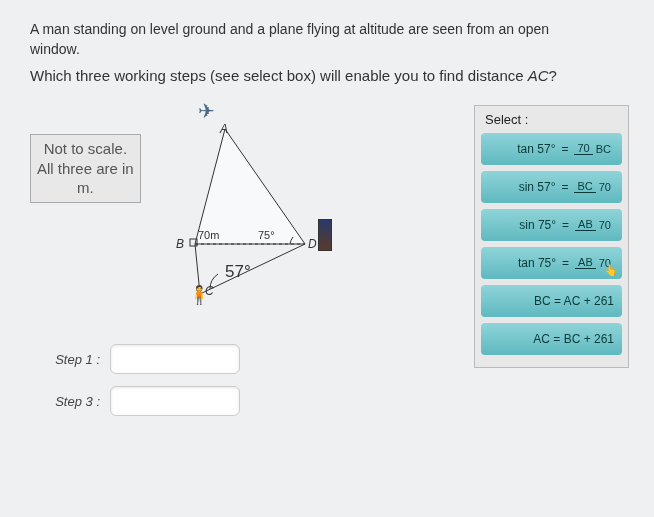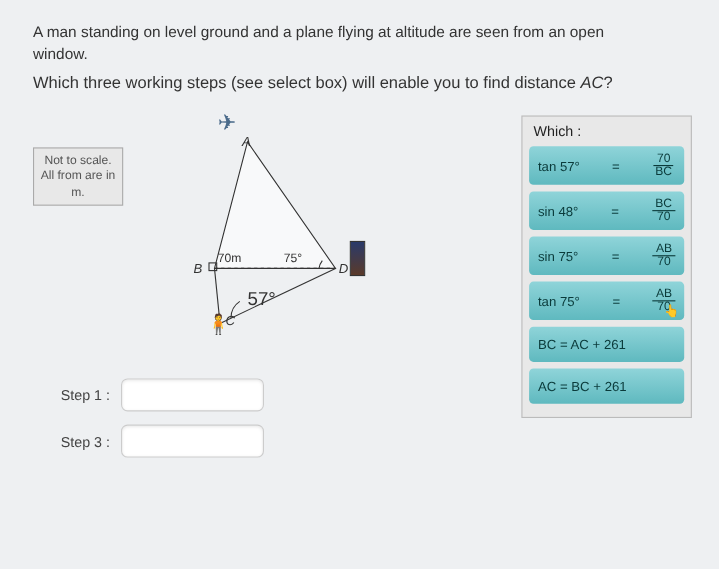--- a/index.html
+++ b/index.html
@@ -15,41 +15,41 @@
   .question-text { font-size: 14px; line-height: 1.4; margin-bottom: 8px; }
   .question-sub { font-size: 15px; margin-bottom: 10px; }
   .italic { font-style: italic; text-align: right; }
   .main-area { display: flex; }
   .left-col { width: 370px; position: relative; }
   .note-box {
     position: absolute;
     top: 40px; left: 0;
     background: #e8e8e8;
     border: 1px solid #aaa;
-    font-size: 11px;
+    font-size: 15px;
     text-align: center;
     padding: 4px 6px;
     line-height: 1.3;
     color: #555;
   }
   .diagram { position: relative; width: 370px; height: 230px; margin-bottom: 20px; }
   .plane { position:absolute; top:5px; left:168px; font-size:20px; color:#4a6a8a;}
   .labelA { position:absolute; top:28px; left:190px; font-size:12px; font-style:italic;}
   .labelB { position:absolute; top:143px; left:146px; font-size:12px; font-style:italic;}
   .labelC { position:absolute; top:190px; left:175px; font-size:12px; font-style:italic;}
   .labelD { position:absolute; top:143px; left:278px; font-size:12px; font-style:italic;}
   .label70m { position:absolute; top:135px; left:168px; font-size:11px;}
   .label75 { position:absolute; top:135px; left:228px; font-size:11px;}
   .label57 { position:absolute; top:168px; left:195px; font-size:17px;}
   .man { position:absolute; top:190px; left:158px; font-size:18px;}
   .building { position:absolute; top:125px; left:288px; width:14px; height:32px; background:linear-gradient(#2a3a6a,#5a3a2a); border:1px solid #333;}
   svg.tri { position:absolute; top:0; left:0; }
   .steps { margin-top: 10px; }
   .step-row { display:flex; align-items:center; margin-bottom:12px; }
-  .step-label { width:70px; text-align:right; font-size:13px; color:#444; margin-right:10px;}
+  .step-label { width:70px; text-align:right; font-size:13px; color:#444; margin-right:10px;font-style:italic;}
   .step-box {
     width: 130px; height: 30px;
     background: #fff;
     border: 1px solid #ccc;
     border-radius: 6px;
     box-shadow: inset 0 1px 3px rgba(0,0,0,0.1);
   }
   .select-panel {
     position:absolute; right:25px; top:105px;
     width: 155px;
@@ -60,47 +60,47 @@
   .select-title { font-size:13px; margin-bottom:6px; padding-left:4px; color:#222;}
   .opt {
     background: linear-gradient(#8fd4d9,#5fb9bf);
     border-radius:4px;
     margin-bottom:6px;
     padding: 6px 8px;
     font-size:12px;
     color:#0a3a3a;
     display:flex;
     align-items:center;
-    justify-content:space-between;
+    justify-content:flex-end;
     gap:6px;
     cursor:grab;
     min-height:32px;
     position:relative;
   }
-  .frac { display:inline-flex; flex-direction:column; align-items:center; font-size:11px; line-height:1;}
+  .frac { display:inline-flex; flex-direction:row; align-items:center; font-size:11px; line-height:1;}
   .frac .num { border-bottom:1px solid #0a3a3a; padding:0 3px;}
   .frac .den { padding:0 3px;}
   .hand { position:absolute; right:4px; bottom:2px; font-size:11px; color:#c77a3a;}
 </style>
 </head>
 <body>
 
 <div class="question-text">
   <span>A man standing on level ground and a plane flying at altitude are seen from an open</span><br>
   <span>window.</span>
 </div>
 <div class="question-sub">
   <span>Which three working steps (see select box) will enable you to find distance </span><span class="italic">AC</span><span>?</span>
 </div>
 
 <div class="main-area">
   <div class="left-col">
     <div class="note-box">
       <div>Not to scale.</div>
-      <div>All from are in</div>
+      <div>All three are in</div>
       <div>m.</div>
     </div>
 
     <div class="diagram">
       <svg class="tri" width="370" height="230">
         <polygon points="195,35 165,150 275,150" fill="rgba(255,255,255,0.6)" stroke="#333" stroke-width="1"></polygon>
         <line x1="165" y1="150" x2="170" y2="200" stroke="#333" stroke-width="1"></line>
         <line x1="170" y1="200" x2="275" y2="150" stroke="#333" stroke-width="1"></line>
         <line x1="165" y1="150" x2="275" y2="150" stroke="#333" stroke-width="1" stroke-dasharray="3,3"></line>
         <rect x="160" y="145" width="7" height="7" fill="none" stroke="#333" stroke-width="1"></rect>
@@ -126,33 +126,33 @@
       </div>
       <div class="step-row">
         <div class="step-label">Step 3 :</div>
         <div class="step-box"></div>
       </div>
     </div>
   </div>
 </div>
 
 <div class="select-panel">
-  <div class="select-title">Which :</div>
+  <div class="select-title">Select :</div>
 
   <div class="opt">
     <span>tan 57°</span>
     <span>=</span>
     <span class="frac">
         <span class="num">70</span>
         <span class="den">BC</span>
       </span>
   </div>
 
   <div class="opt">
-    <span>sin 48°</span>
+    <span>sin 57°</span>
     <span>=</span>
     <span class="frac">
         <span class="num">BC</span>
         <span class="den">70</span>
       </span>
   </div>
 
   <div class="opt">
     <span>sin 75°</span>
     <span>=</span>

